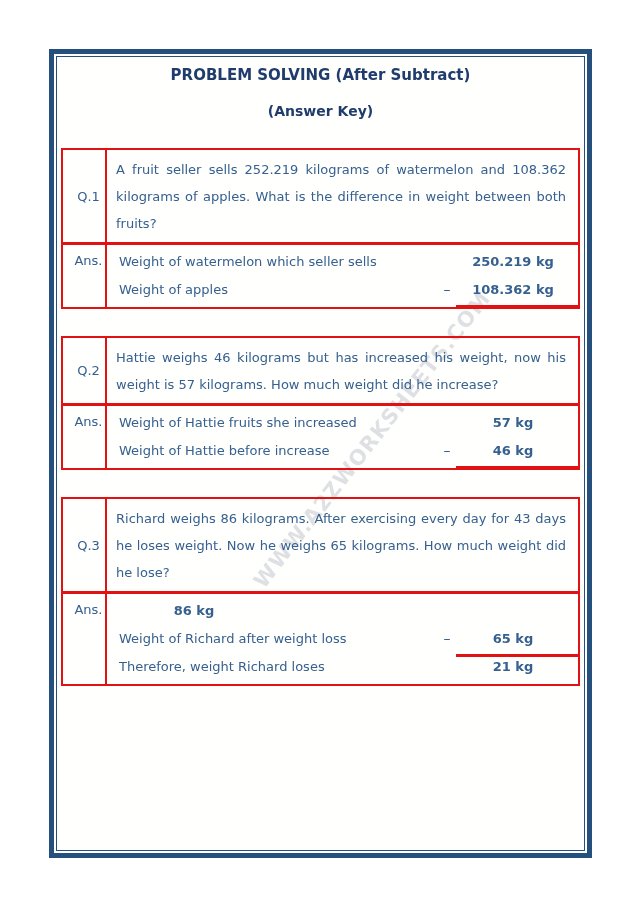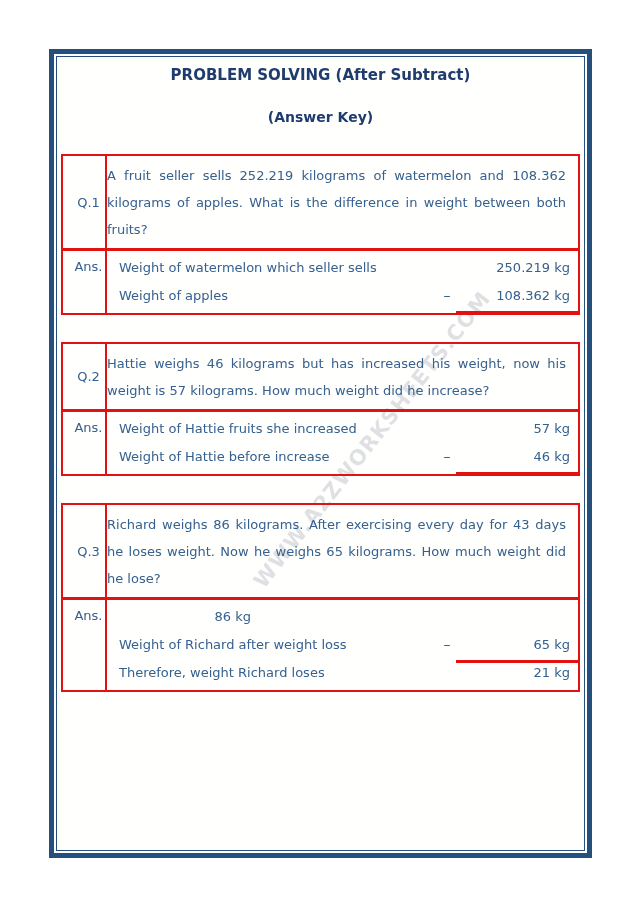--- a/index.html
+++ b/index.html
@@ -18,46 +18,46 @@
     text-align:center; transform:rotate(-52deg);
     font-size:21px; letter-spacing:1px; font-weight:bold;
     color:rgba(173,178,188,0.40); z-index:0; white-space:nowrap;
   }
   .content { position:relative; z-index:1; }
   .doc-title {
     margin-top:8px; text-align:center; font-weight:bold;
     font-size:15px; color:#1f3c6d; line-height:20px;
   }
   .doc-subtitle {
-    margin-top:22px; text-align:center; font-weight:bold;
+    margin-top:16px; text-align:center; font-weight:bold;
     font-size:14px; color:#1f3c6d; line-height:20px;
   }
   .qa {
     margin:27px 4px 0 4px; border:2px solid #e21212; background:transparent;
   }
   .qa:first-of-type { margin-top:21px; }
   .qa-row { display:flex; }
   .q-row { border-bottom:3px solid #e21212; }
   .label-cell {
     flex:0 0 44px; width:44px; border-right:2px solid #e21212;
     display:flex; justify-content:center;
     color:#36608f; font-size:13px;padding-left:9px;
   }
   .q-row .label-cell { align-items:center; }
   .a-row .label-cell { align-items:flex-start; padding-top:8px; }
   .text-cell {
-    flex:1; padding:6px 12px 5px 0; text-align:justify;
+    flex:1; padding:6px 12px 5px 9px; text-align:justify;
     color:#36608f; font-size:13px; line-height:27px;
   }
   .ans-cell { flex:1; position:relative; padding:2px 0 4px 12px; }
   .ans-line { display:flex; align-items:center; height:28px;
     color:#36608f; font-size:13px; }
   .a-label { flex:1; text-align:left; }
   .minus { width:18px; text-align:center; color:#36608f; font-size:14px; }
-  .a-value { width:122px; text-align:right; padding-right:8px; }
+  .a-value { width:122px; text-align:center; padding-right:8px;font-weight:bold; }
   .ans-underline {
     position:absolute; right:0; top:60px; width:122px; height:3px;
     background:#e21212;
   }
 </style>
 </head>
 <body>
 
 <div class="page">
   <div class="page-inner">

